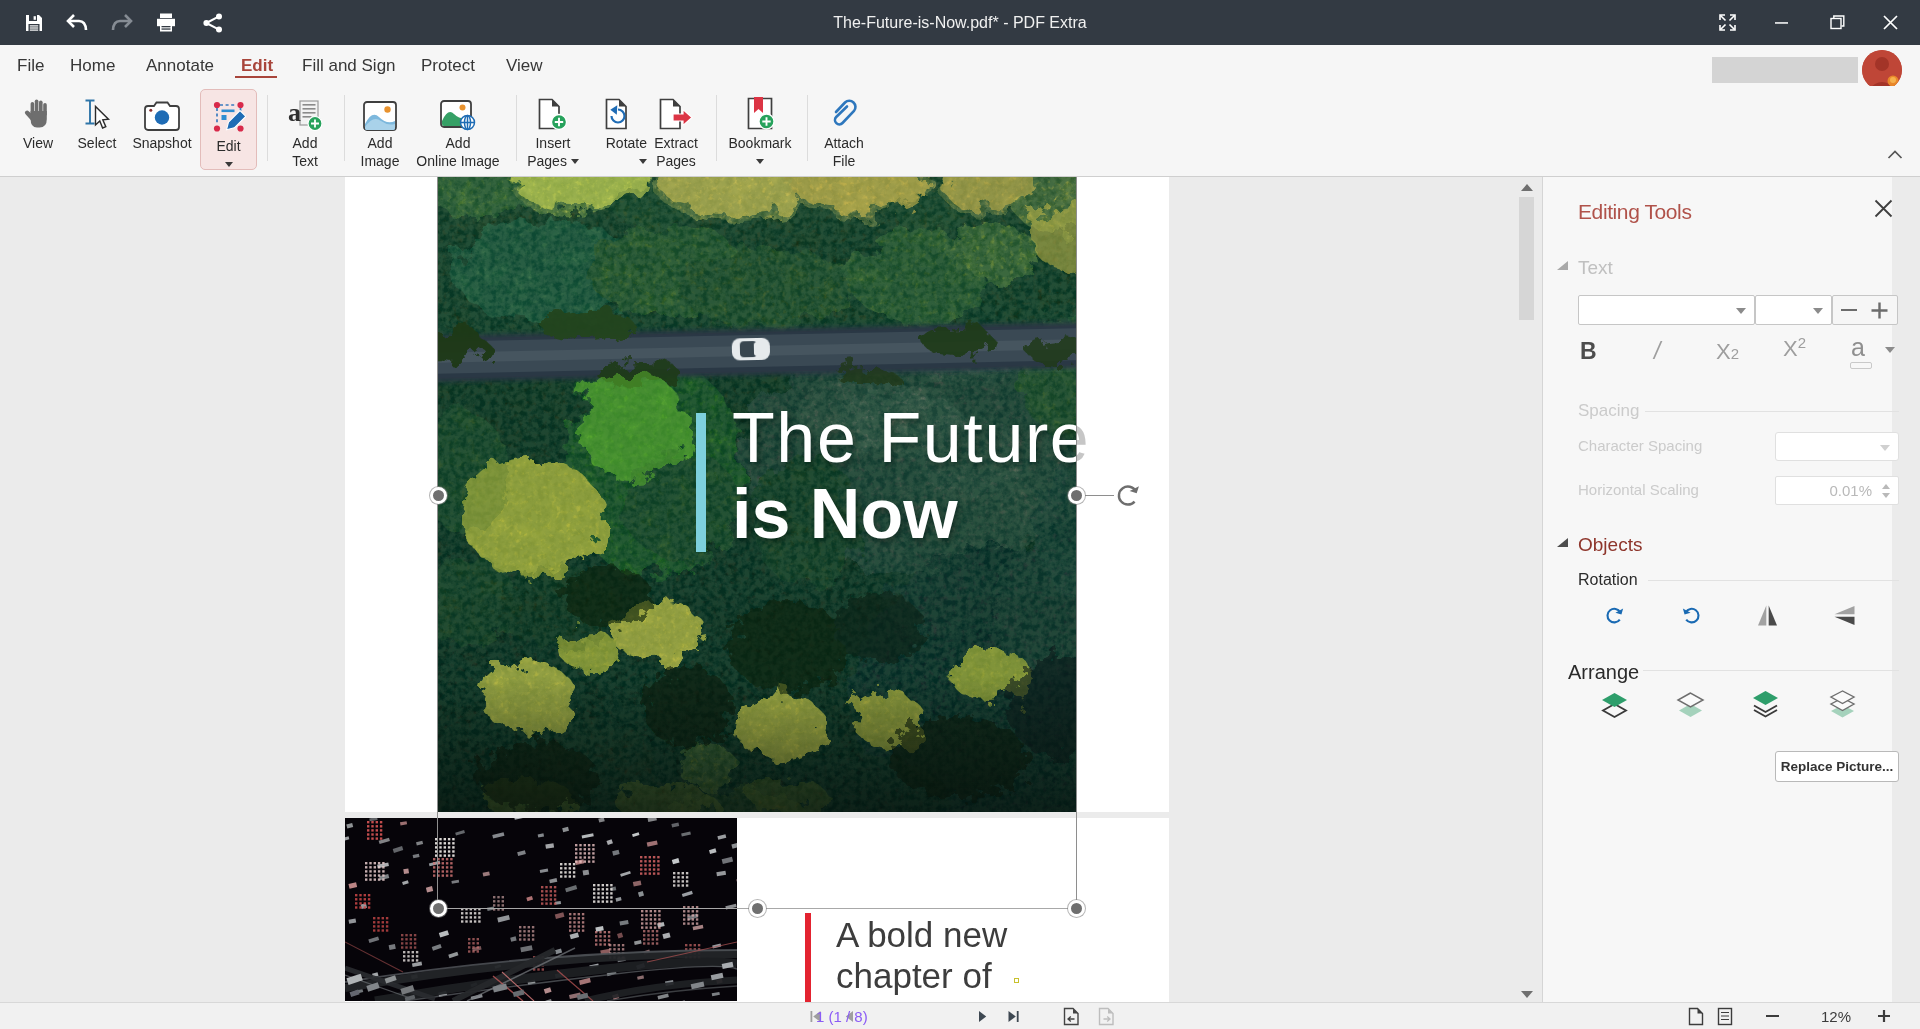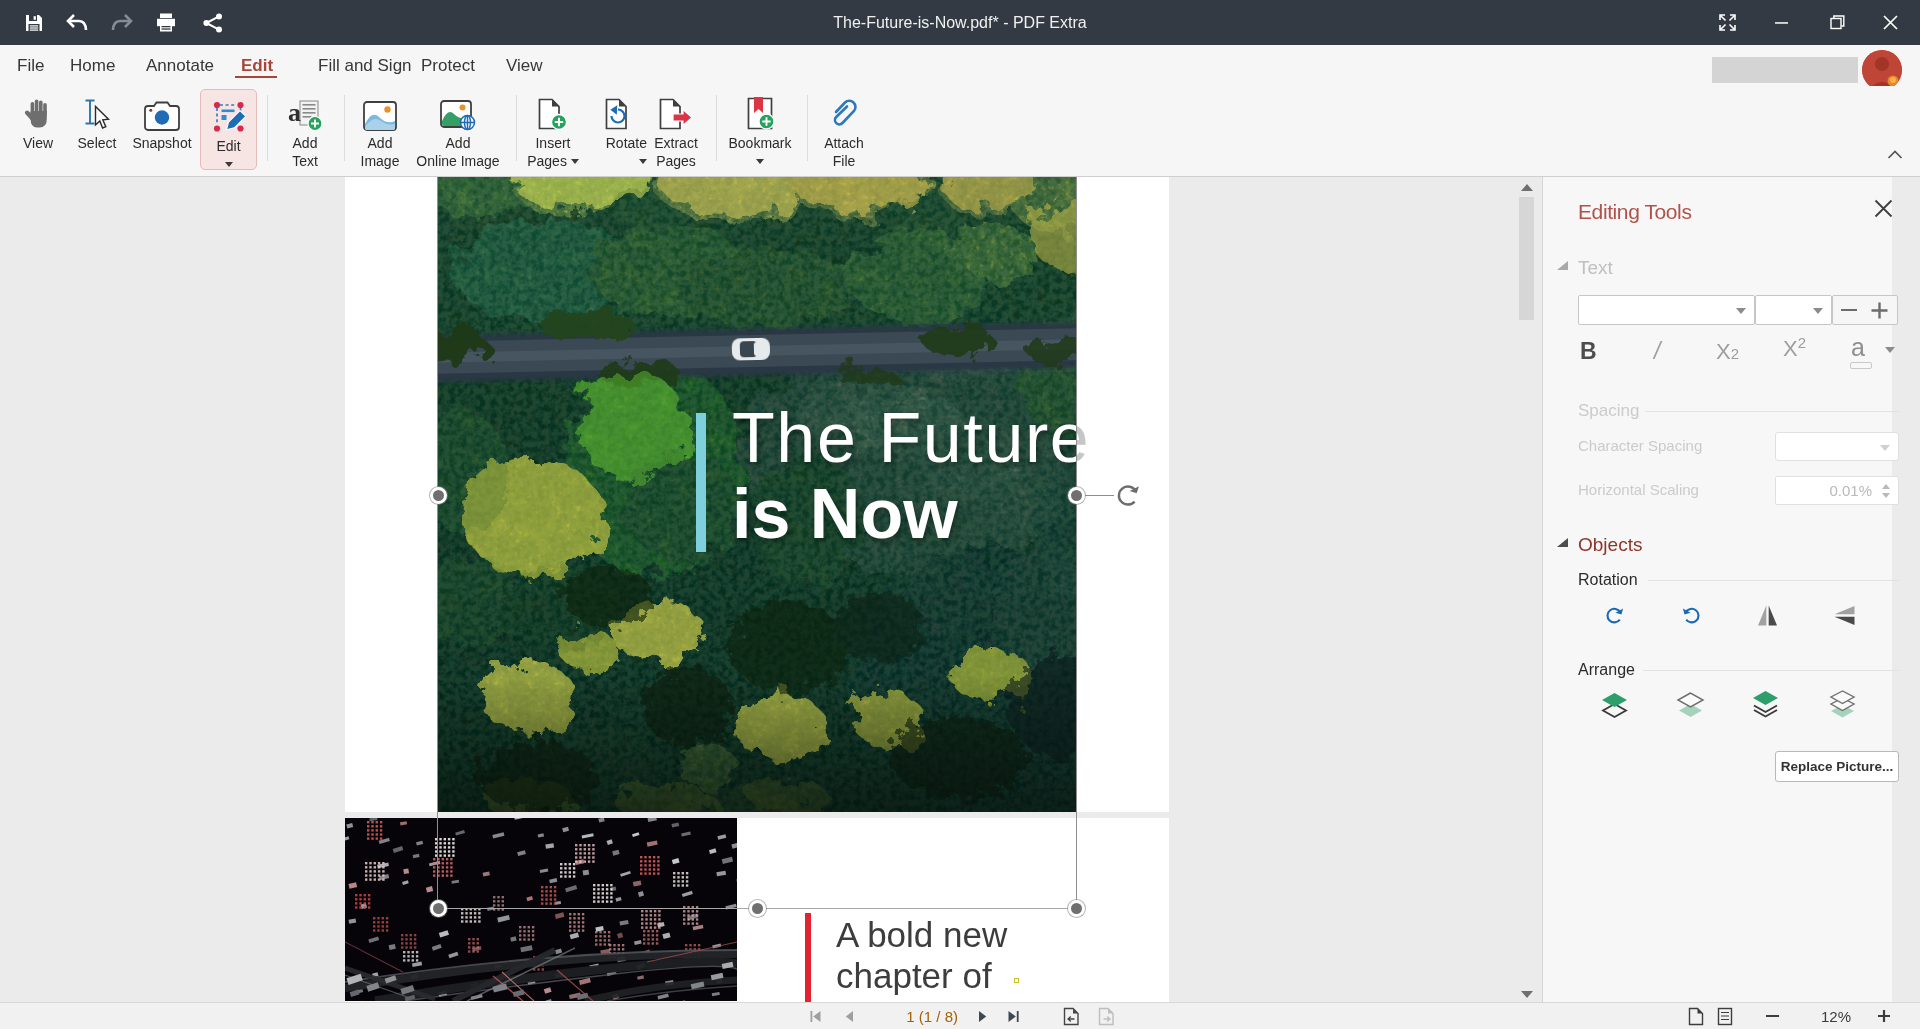--- a/index.html
+++ b/index.html
@@ -102,21 +102,21 @@
           <path d="M1 1 L14 14 M14 1 L1 14" stroke="#fff" stroke-width="1.7"></path>
         </svg>
     </div>
   </div>
   <div id="menubar">
     <div class="menu-item" style="left:17px;">File</div>
     <div class="menu-item" style="left:70px;">Home</div>
     <div class="menu-item" style="left:146px;">Annotate</div>
     <div class="menu-item active" style="left:241px;">Edit</div>
     <div style="position:absolute;left:235px;top:31px;width:42px;height:2px;background:#a8453b;"></div>
-    <div class="menu-item" style="left:302px;margin-left:16px;">Fill and Sign</div>
+    <div class="menu-item" style="left:302px;">Fill and Sign</div>
     <div class="menu-item" style="left:421px;">Protect</div>
     <div class="menu-item" style="left:506px;">View</div>
     <div style="position:absolute;left:1712px;top:12px;width:146px;height:26px;background:#d4d4d4;"></div>
     <div style="position:absolute;left:1862px;top:5px;width:40px;height:40px;border-radius:50%;background:#bf4637;overflow:hidden;">
       <svg width="40" height="40" viewBox="0 0 40 40">
           <circle cx="20" cy="20" r="20" fill="#bf4637"></circle>
           <circle cx="20" cy="14" r="7" fill="#a33428"></circle>
           <path d="M6 40 q14 -16 28 0 z" fill="#a33428"></path>
           <circle cx="31" cy="31" r="5.5" fill="#e8872a"></circle>
           <circle cx="31" cy="30" r="3" fill="#f6b14d"></circle>
@@ -1158,21 +1158,21 @@
         <path d="M7.8 7.8 h-6.2 v-6.2 z" fill="#1a6ab3" transform="rotate(-16 4.7 4.7)"></path>
       </svg>
     <svg class="abs" style="left:214px;top:427px;" width="21" height="23" viewBox="0 0 21 23">
         <path d="M9.3 1.5 V21.5 L1 21.5 Z" fill="#a2a2a2"></path>
         <path d="M11.7 1.5 V21.5 L20 21.5 Z" fill="#4a4a4a"></path>
       </svg>
     <svg class="abs" style="left:290px;top:428px;" width="23" height="21" viewBox="0 0 23 21">
         <path d="M1.5 9.3 H21.5 L21.5 1 Z" fill="#a2a2a2"></path>
         <path d="M1.5 11.7 H21.5 L21.5 20 Z" fill="#4a4a4a"></path>
       </svg>
-    <div class="abs" style="left:35px;top:484px;font-size:16px;color:#2b2b2b;">Arrange</div>
+    <div class="abs" style="left:25px;top:484px;font-size:20px;color:#2b2b2b;">Arrange</div>
     <div class="abs" style="left:100px;top:493px;width:256px;height:1px;background:#e2e2e2;"></div>
     <svg class="abs" style="left:57px;top:515px;" width="29" height="27" viewBox="0 0 29 27">
         <path d="M14.5 12 L3 18.5 L14.5 25 L26 18.5 Z" fill="none" stroke="#3a3a3a" stroke-width="1.8"></path>
         <path d="M14.5 1 L2 8 L14.5 15 L27 8 Z" fill="#2e9e6b"></path>
       </svg>
     <svg class="abs" style="left:133px;top:515px;" width="29" height="27" viewBox="0 0 29 27">
         <path d="M14.5 12 L3 18.5 L14.5 25 L26 18.5 Z" fill="#a5d2bc"></path>
         <path d="M14.5 1 L2 8 L14.5 15 L27 8 Z" fill="#fafafa" stroke="#6e6e6e" stroke-width="1.5"></path>
       </svg>
     <svg class="abs" style="left:208px;top:513px;" width="29" height="30" viewBox="0 0 29 30">
@@ -1188,21 +1188,21 @@
     <div class="abs" style="left:232px;top:574px;width:124px;height:31px;background:#fff;border:1px solid #b9b9b9;border-radius:3px;text-align:center;line-height:29px;font-size:13.5px;font-weight:bold;color:#333;">Replace Picture...</div>
   </div>
   <div id="statusbar">
     <svg class="abs" style="left:809px;top:7px;" width="13" height="13" viewBox="0 0 13 13">
         <rect x="1.5" y="1" width="1.8" height="11" fill="#9f9f9f"></rect>
         <path d="M11.5 1 V12 L4.2 6.5 Z" fill="#9f9f9f"></path>
       </svg>
     <svg class="abs" style="left:844px;top:7px;" width="11" height="13" viewBox="0 0 11 13">
         <path d="M9 1 V12 L1.8 6.5 Z" fill="#9f9f9f"></path>
       </svg>
-    <div class="abs" style="left:868px;top:5px;width:90px;text-align:right;font-size:15px;color:#a16207;">1 (1 / 8)</div>
+    <div class="abs" style="left:816px;top:5px;width:90px;text-align:left;font-size:15px;color:#8b5cf6;">1 (1 / 8)</div>
     <svg class="abs" style="left:977px;top:7px;" width="11" height="13" viewBox="0 0 11 13">
         <path d="M2 1 V12 L9.2 6.5 Z" fill="#3e4852"></path>
       </svg>
     <svg class="abs" style="left:1007px;top:7px;" width="13" height="13" viewBox="0 0 13 13">
         <path d="M1.5 1 V12 L8.8 6.5 Z" fill="#3e4852"></path>
         <rect x="9.8" y="1" width="1.8" height="11" fill="#3e4852"></rect>
       </svg>
     <svg class="abs" style="left:1063px;top:4px;" width="17" height="19" viewBox="0 0 17 19">
         <path d="M1.5 1.5 H10 l5 5 V17.5 H1.5 Z" fill="none" stroke="#444" stroke-width="1.4"></path>
         <path d="M10 1.5 l5 5 h-5 Z" fill="#444"></path>

